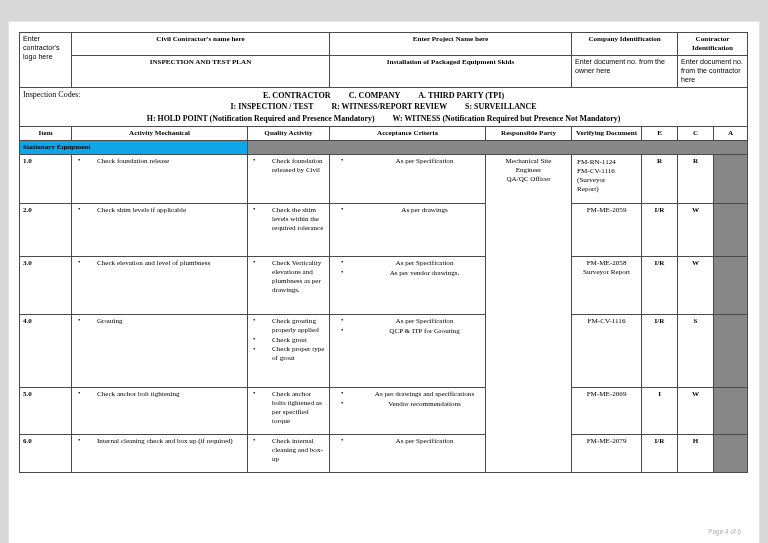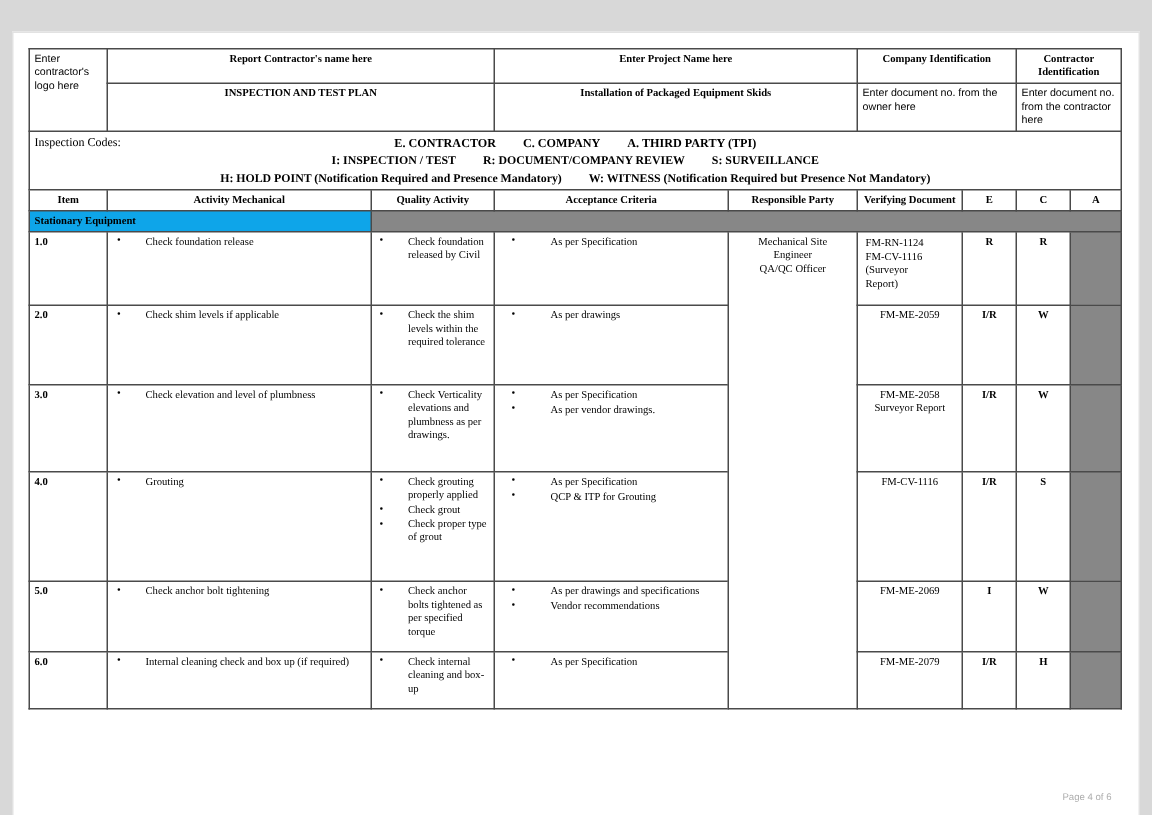--- a/index.html
+++ b/index.html
@@ -161,21 +161,21 @@
     content: "\2022";
     position: absolute;
     left: -7px;
     top: -0.5px;
   }
   .act-cell ul.b { padding-left: 10px; }
   .act-cell { font-size: 7.4px; padding-top: 3px; }
   .qual-cell ul.b { padding-left: 9px; }
   .qual-cell { font-size: 7.4px; padding-top: 3px; }
   .acc-cell { font-size: 6.5px; padding-top: 3.5px; }
-  .acc-cell ul.b { padding-left: 22px; }
+  .acc-cell ul.b { padding-left: 22px; text-align: center; }
   .acc-cell ul.b li:before { left: -14px; }
   .resp-cell {
     text-align: center;
     vertical-align: middle;
     font-size: 7.6px;
     line-height: 1.35;
   }
   .vdoc-cell {
     text-align: center;
     vertical-align: middle;
@@ -213,21 +213,21 @@
       <col style="width:86px">
       <col style="width:70px">
       <col style="width:36px">
       <col style="width:36px">
       <col style="width:34px">
     </colgroup>
     <tbody>
 
       <tr>
         <td class="logo-cell" rowspan="2">Enter contractor's logo here</td>
-        <td class="red-big" colspan="2">Report Contractor's name here</td>
+        <td class="red-big" colspan="2">Civil Contractor's name here</td>
         <td class="red-mid" colspan="2">Enter Project Name here</td>
         <td class="blk-bold-c" colspan="2">Company Identification</td>
         <td class="blk-bold-c2" colspan="2">Contractor Identification</td>
       </tr>
 
       <tr>
         <td class="ins-title" colspan="2">INSPECTION AND TEST PLAN</td>
         <td class="pkg-title" colspan="2">Installation of Packaged Equipment Skids</td>
         <td class="red-note" colspan="2">Enter document no. from the owner here</td>
         <td class="red-note" colspan="2">Enter document no. from the contractor here</td>
@@ -235,21 +235,21 @@
 
       <tr>
         <td class="codes-cell" colspan="9">
           <div class="codes-line1">
             <span class="codes-lbl">Inspection Codes:</span>
             <div class="codes-row" style="font-size:8.1px;">
               <span>E. CONTRACTOR</span><span class="sp"></span><span>C. COMPANY</span><span class="sp"></span><span>A. THIRD PARTY (TPI)</span>
             </div>
           </div>
           <div class="codes-row">
-            <span>I: INSPECTION / TEST</span><span class="sp"></span><span>R: DOCUMENT/COMPANY REVIEW</span><span class="sp"></span><span>S: SURVEILLANCE</span>
+            <span>I: INSPECTION / TEST</span><span class="sp"></span><span>R: WITNESS/REPORT REVIEW</span><span class="sp"></span><span>S: SURVEILLANCE</span>
           </div>
           <div class="codes-row">
             <span>H: HOLD POINT (Notification Required and Presence Mandatory)</span><span class="sp"></span><span>W: WITNESS (Notification Required but Presence Not Mandatory)</span>
           </div>
         </td>
       </tr>
 
       <tr class="colhead">
         <td>Item</td>
         <td>Activity Mechanical</td>

